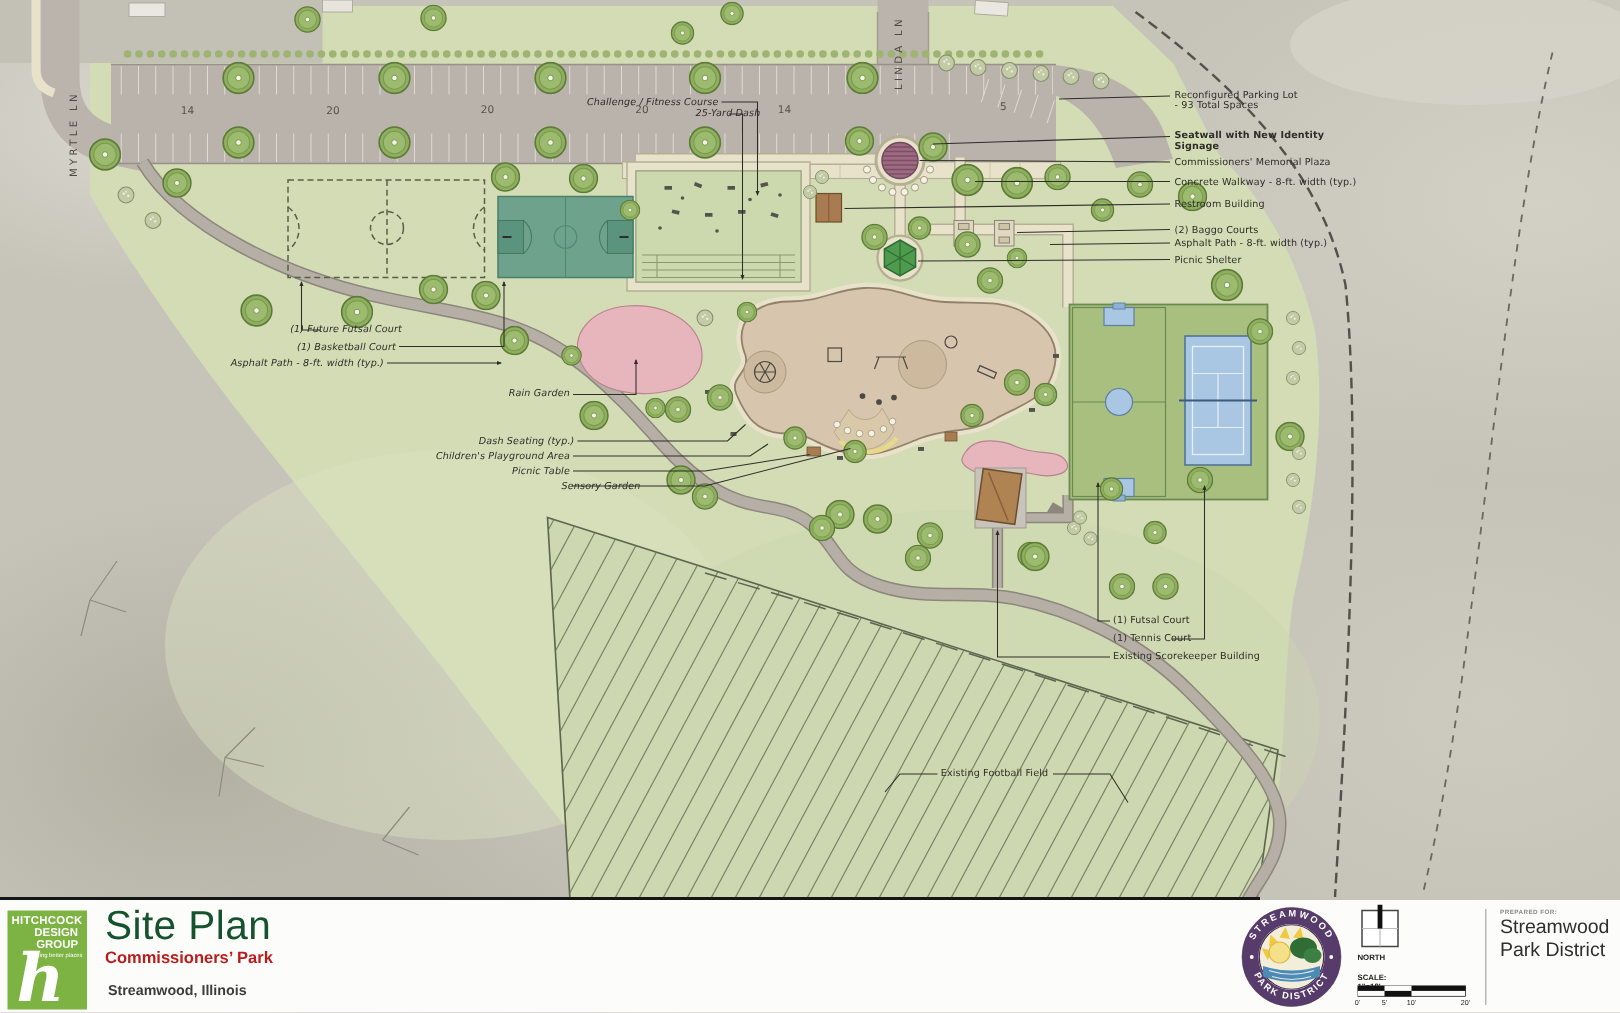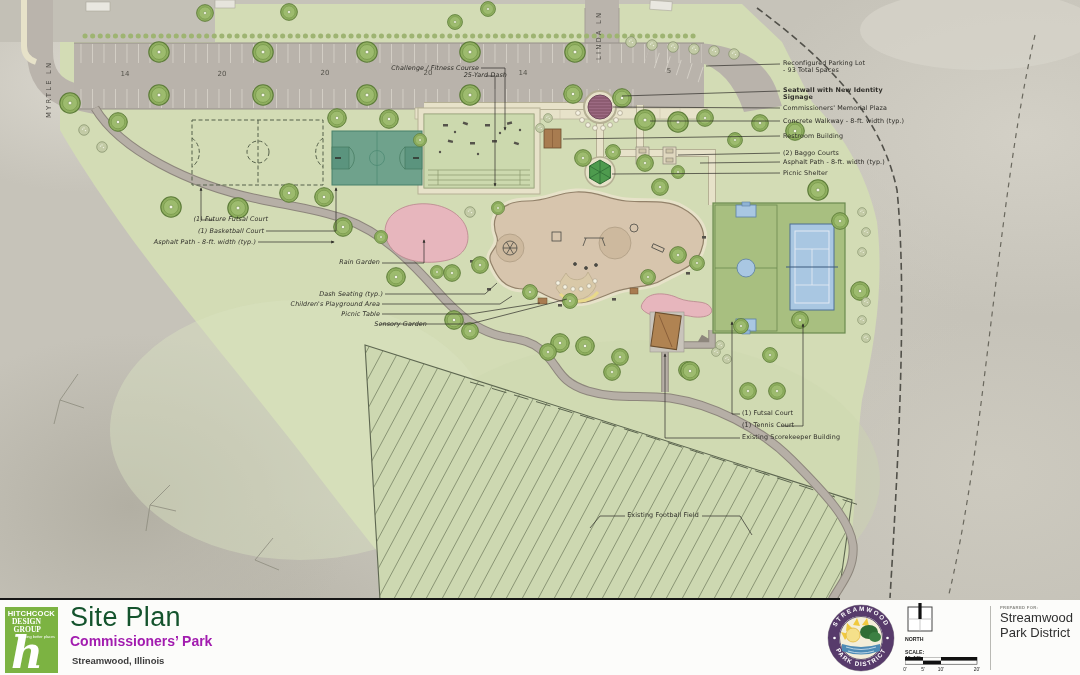--- a/index.html
+++ b/index.html
@@ -30,30 +30,30 @@
   }
   
   #bar-border{position:absolute;left:0;top:598px;width:840px;height:2px;background:#161616;}
   #titlebar{position:absolute;left:0;top:600px;width:1080px;height:75px;background:#fcfcfa;}
   #hdg-logo{
     position:absolute;left:5px;top:7px;width:53px;height:66px;background:#7cb342;
     overflow:hidden;color:#fff;text-align:right;
     font-family:"Liberation Sans",sans-serif;
   }
   #hdg-logo .l1{font-size:7.6px;font-weight:bold;line-height:8px;padding:3px 3px 0 0;letter-spacing:.2px;}
-  #hdg-logo .l2,#hdg-logo .l3{font-size:7.6px;font-weight:bold;line-height:8px;padding-right:17px;font-family:Liberation Serif, serif;}
+  #hdg-logo .l2,#hdg-logo .l3{font-size:7.6px;font-weight:bold;line-height:8px;padding-right:6px;}
   #hdg-logo .tag{font-size:3.9px;line-height:5px;padding-right:3px;font-weight:normal;}
   #hdg-logo .glyph{
     position:absolute;left:6px;top:24px;font-family:"DejaVu Serif",serif;
     font-style:italic;font-size:44px;line-height:44px;font-weight:bold;
   }
   .tb-title{position:absolute;left:70px;top:2px;font-family:"Liberation Sans",sans-serif;
     font-size:27px;font-weight:normal;color:#14532d;letter-spacing:.3px;}
   .tb-sub{position:absolute;left:70px;top:33px;font-family:"Liberation Sans",sans-serif;
-    font-size:14px;font-weight:bold;color:#a21caf;}
+    font-size:11px;font-weight:bold;color:#b91c1c;}
   .tb-loc{position:absolute;left:72px;top:55px;font-family:"Liberation Sans",sans-serif;
     font-size:9.5px;font-weight:bold;color:#3c3c3c;}
   #seal{position:absolute;left:827px;top:4px;}
   #north-block{position:absolute;left:905px;top:3px;font-family:"Liberation Sans",sans-serif;}
   #north-label{position:absolute;left:0;top:33px;font-size:5.2px;font-weight:bold;color:#222;}
   #scale-label{position:absolute;left:0;top:46px;font-size:5.2px;font-weight:bold;color:#222;}
   #scale-bar{position:absolute;left:0;top:54px;}
   .scale-tick{position:absolute;top:64px;font-size:4.8px;color:#222;transform:translateX(-50%);}
   #prep-divider{position:absolute;left:990px;top:6px;width:1px;height:64px;background:#b9b9b4;}
   #prep-block{position:absolute;left:1000px;top:5px;font-family:"Liberation Sans",sans-serif;}

